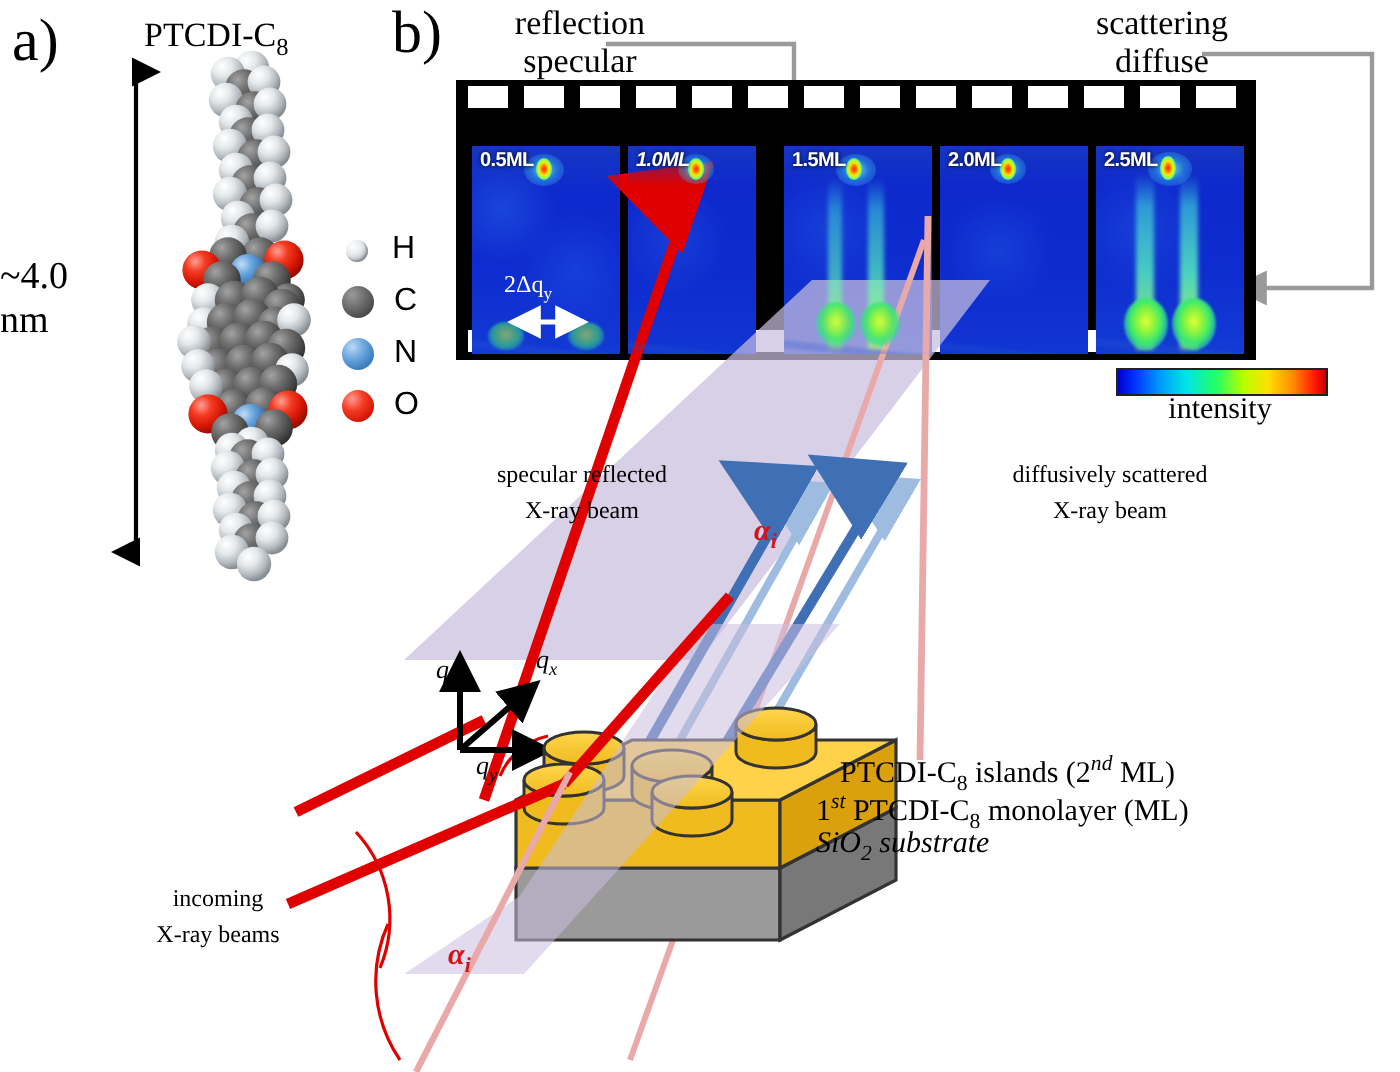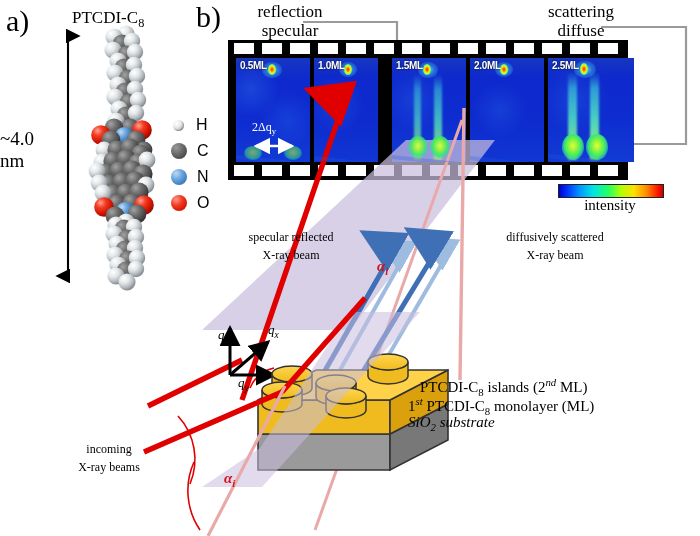--- a/index.html
+++ b/index.html
@@ -29,21 +29,21 @@
   .ball-O{width:16px;height:16px;
     background:radial-gradient(circle at 32% 28%,#ff9a8f 0%,#f33b22 38%,#d41405 75%,#a60d02 100%);}
 
   
   .scale-label{font-size:19px;}
 
   
   #filmstrip{background:#000;}
   .sprocket-row{position:absolute;left:0;width:100%;height:11px;}
   .sprocket{position:absolute;top:0;width:20px;height:11px;background:#fff;}
-  .frame{position:absolute;top:18px;overflow:hidden;background:#0a14c8;}
+  .frame{position:absolute;top:33px;overflow:hidden;background:#0a14c8;}
   .frame-label{position:absolute;top:2px;left:4px;color:#fff;
      font-family:"Liberation Sans",sans-serif;font-weight:bold;font-size:10px;
      letter-spacing:-.3px;z-index:6;text-shadow:0 0 2px #000;}
 
   .noise{position:absolute;inset:0;opacity:.55;}
 
   
   .spec-spot{position:absolute;z-index:5;border-radius:50%;
     background:radial-gradient(ellipse at 50% 50%,#ff2a00 0%,#ff7a00 22%,#ffe400 40%,#9bff45 58%,#2fe0d0 74%,rgba(40,140,230,0) 100%);}
   .spec-halo{position:absolute;z-index:4;border-radius:50%;
@@ -338,21 +338,21 @@
             <path d="M7,3.5 L0,0 L0,7 Z" fill="#fff"></path>
           </marker>
         <marker id="mk-w-l" markerWidth="7" markerHeight="7" refX="1" refY="3.5" orient="auto">
             <path d="M0,3.5 L7,0 L7,7 Z" fill="#fff"></path>
           </marker>
       </defs>
       <line x1="4" y1="6" x2="40" y2="6" stroke="#fff" stroke-width="2.4" marker-start="url(#mk-w-l)" marker-end="url(#mk-w-r)"></line>
     </svg>
   </div>
 
-  <div class="frame" style="left:86px;width:64px;height:104px;">
+  <div class="frame" style="left:86px;width:64px;height:104px;font-style:italic;">
     <div class="noise" style="background:
       radial-gradient(circle at 35% 45%,rgba(55,150,250,.4) 0,rgba(0,0,0,0) 40%),
       linear-gradient(to bottom,#1238d0 0%,#123fd4 60%,#1652dc 100%);"></div>
     <div class="topband" style="height:20px;"></div>
     <div class="spec-halo" style="left:25px;top:4px;width:18px;height:15px;"></div>
     <div class="spec-spot" style="left:30px;top:6px;width:8px;height:11px;"></div>
     <div class="diag" style="left:0px;top:98px;width:86px;height:4px;transform:rotate(6deg);opacity:.45;"></div>
     <div class="frame-label">1.0ML</div>
   </div>
 
@@ -375,21 +375,21 @@
     <div class="noise" style="background:
       radial-gradient(circle at 40% 50%,rgba(55,150,250,.4) 0,rgba(0,0,0,0) 40%),
       linear-gradient(to bottom,#1238d0 0%,#123fd4 60%,#1652dc 100%);"></div>
     <div class="topband" style="height:20px;"></div>
     <div class="spec-halo" style="left:25px;top:4px;width:18px;height:15px;"></div>
     <div class="spec-spot" style="left:30px;top:6px;width:8px;height:11px;"></div>
     <div class="diag" style="left:0px;top:98px;width:86px;height:4px;transform:rotate(6deg);opacity:.45;"></div>
     <div class="frame-label">2.0ML</div>
   </div>
 
-  <div class="frame" style="left:320px;width:86px;height:104px;">
+  <div class="frame" style="left:320px;width:74px;height:104px;">
     <div class="noise" style="background:
       radial-gradient(circle at 30% 40%,rgba(55,150,250,.42) 0,rgba(0,0,0,0) 40%),
       linear-gradient(to bottom,#1238d0 0%,#1240d5 55%,#1a5ce0 100%);"></div>
     <div class="topband" style="height:20px;"></div>
     <div class="rod" style="left:20px;top:14px;width:9px;height:88px;opacity:.95;"></div>
     <div class="rod" style="left:42px;top:14px;width:9px;height:88px;opacity:1;"></div>
     <div class="spec-halo" style="left:26px;top:3px;width:22px;height:17px;"></div>
     <div class="spec-spot" style="left:32px;top:5px;width:8px;height:12px;"></div>
     <div class="blob" style="left:14px;top:76px;width:22px;height:26px;opacity:1;"></div>
     <div class="blob" style="left:38px;top:76px;width:22px;height:26px;opacity:1;"></div>

